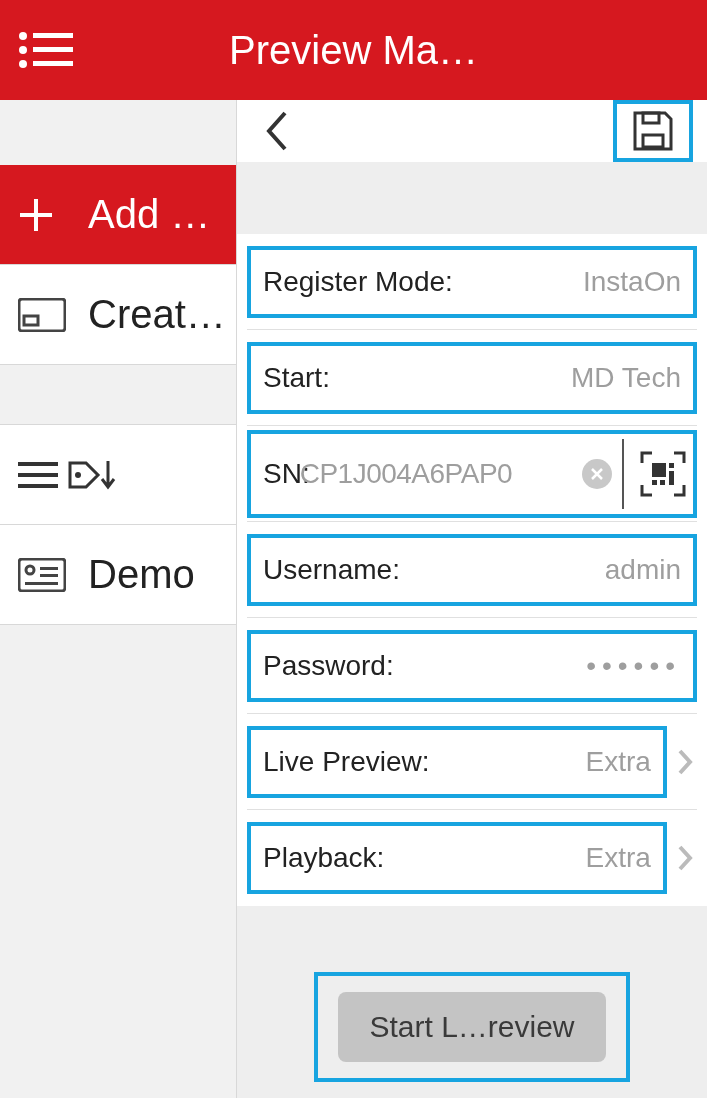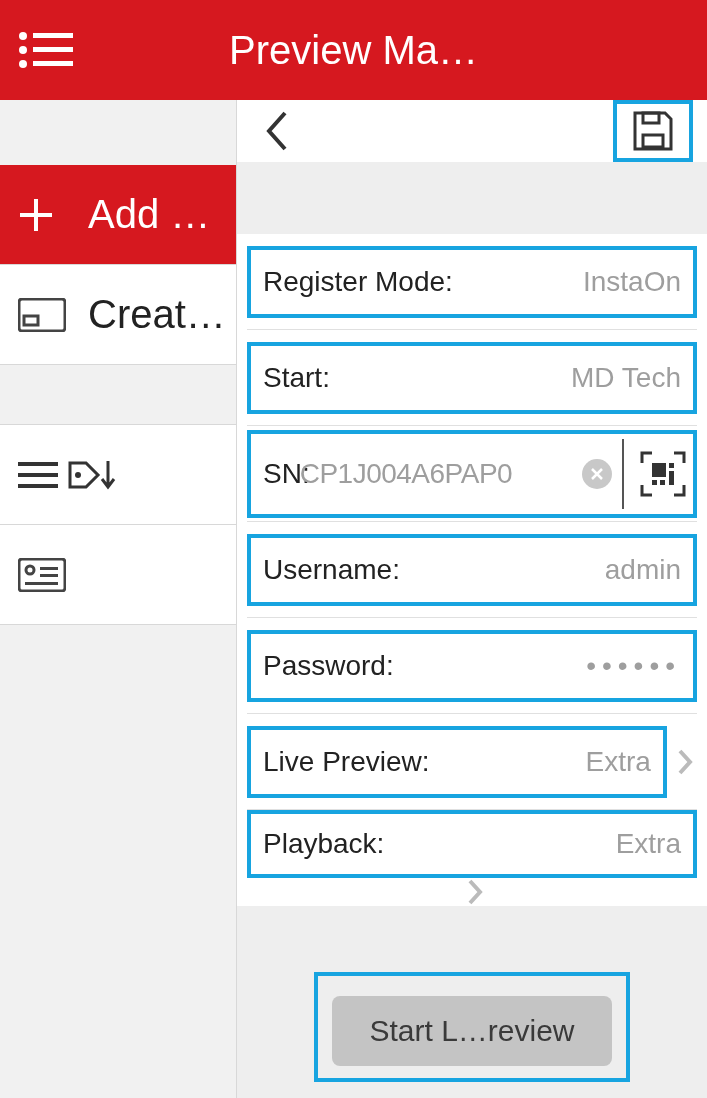--- a/index.html
+++ b/index.html
@@ -92,21 +92,21 @@
     background: #fff;
     padding: 0 10px 0 10px;
   }
   .row {
     height: 96px;
     border-bottom: 1px solid #e0e0e0;
     display: flex;
     align-items: center;
     position: relative;
   }
-  .row:last-child { border-bottom: none; flex-direction: column; }
+  .row:last-child { border-bottom: none; }
   .row-inner {
     border: 4px solid #17a4e0;
     height: 72px;
     width: 100%;
     display: flex;
     align-items: center;
     padding: 0 12px;
     font-size: 28px;
     color: #222;
   }
@@ -149,24 +149,24 @@
     padding-left:10px;
   }
   .footer {
     padding: 30px 0;
     background:#eee;
     display:flex;
     justify-content:center;
   }
   .start-wrap {
     border: 4px solid #17a4e0;
-    padding: 12px;
+    padding: 20px;
     height: 110px;
     width: 316px;
-    display:flex; align-items:flex-end; justify-content:center;
+    display:flex; align-items:center; justify-content:center;
   }
   .start-btn {
     background:#c4c4c4;
     color:#3a3a3a;
     height:70px;
     width:280px;
     border-radius:8px;
     display:flex; align-items:center; justify-content:center;
     font-size:30px;
     border:none;
@@ -240,20 +240,21 @@
     <div class="sidebar-item">
       <span class="icon-slot">
         <svg width="48" height="34" viewBox="0 0 48 34">
           <rect x="1" y="1" width="46" height="32" rx="3" fill="none" stroke="#444" stroke-width="3"></rect>
           <circle cx="12" cy="12" r="4" fill="none" stroke="#444" stroke-width="3"></circle>
           <rect x="22" y="9" width="18" height="3" fill="#444"></rect>
           <rect x="22" y="16" width="18" height="3" fill="#444"></rect>
           <rect x="7" y="24" width="33" height="3" fill="#444"></rect>
         </svg>
       </span>
+      <span class="label">Demo</span>
     </div>
 
   </div>
 
   <div class="content">
     <div class="toolbar">
       <div class="back-btn">
         <svg width="30" height="44" viewBox="0 0 30 44">
           <path d="M24 4 L8 22 L24 40" fill="none" stroke="#333" stroke-width="4"></path>
         </svg>

